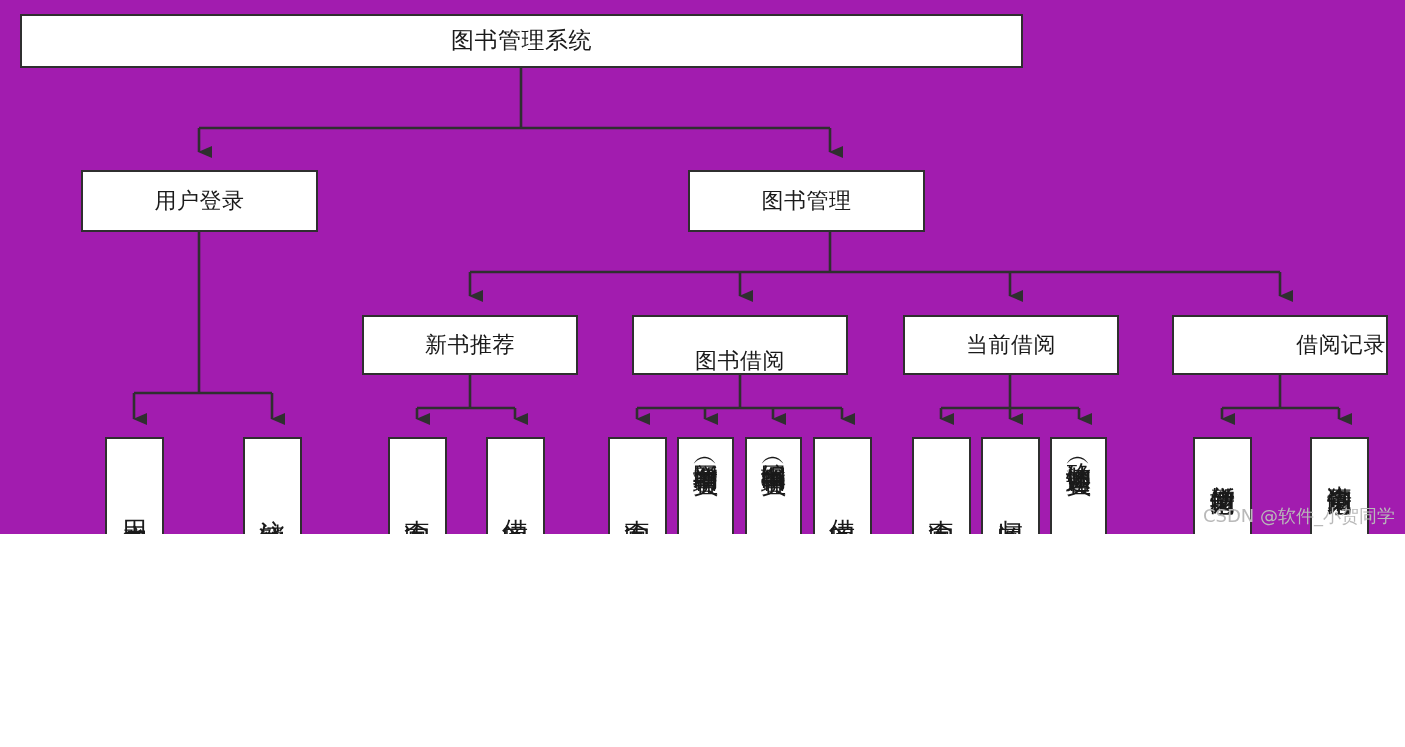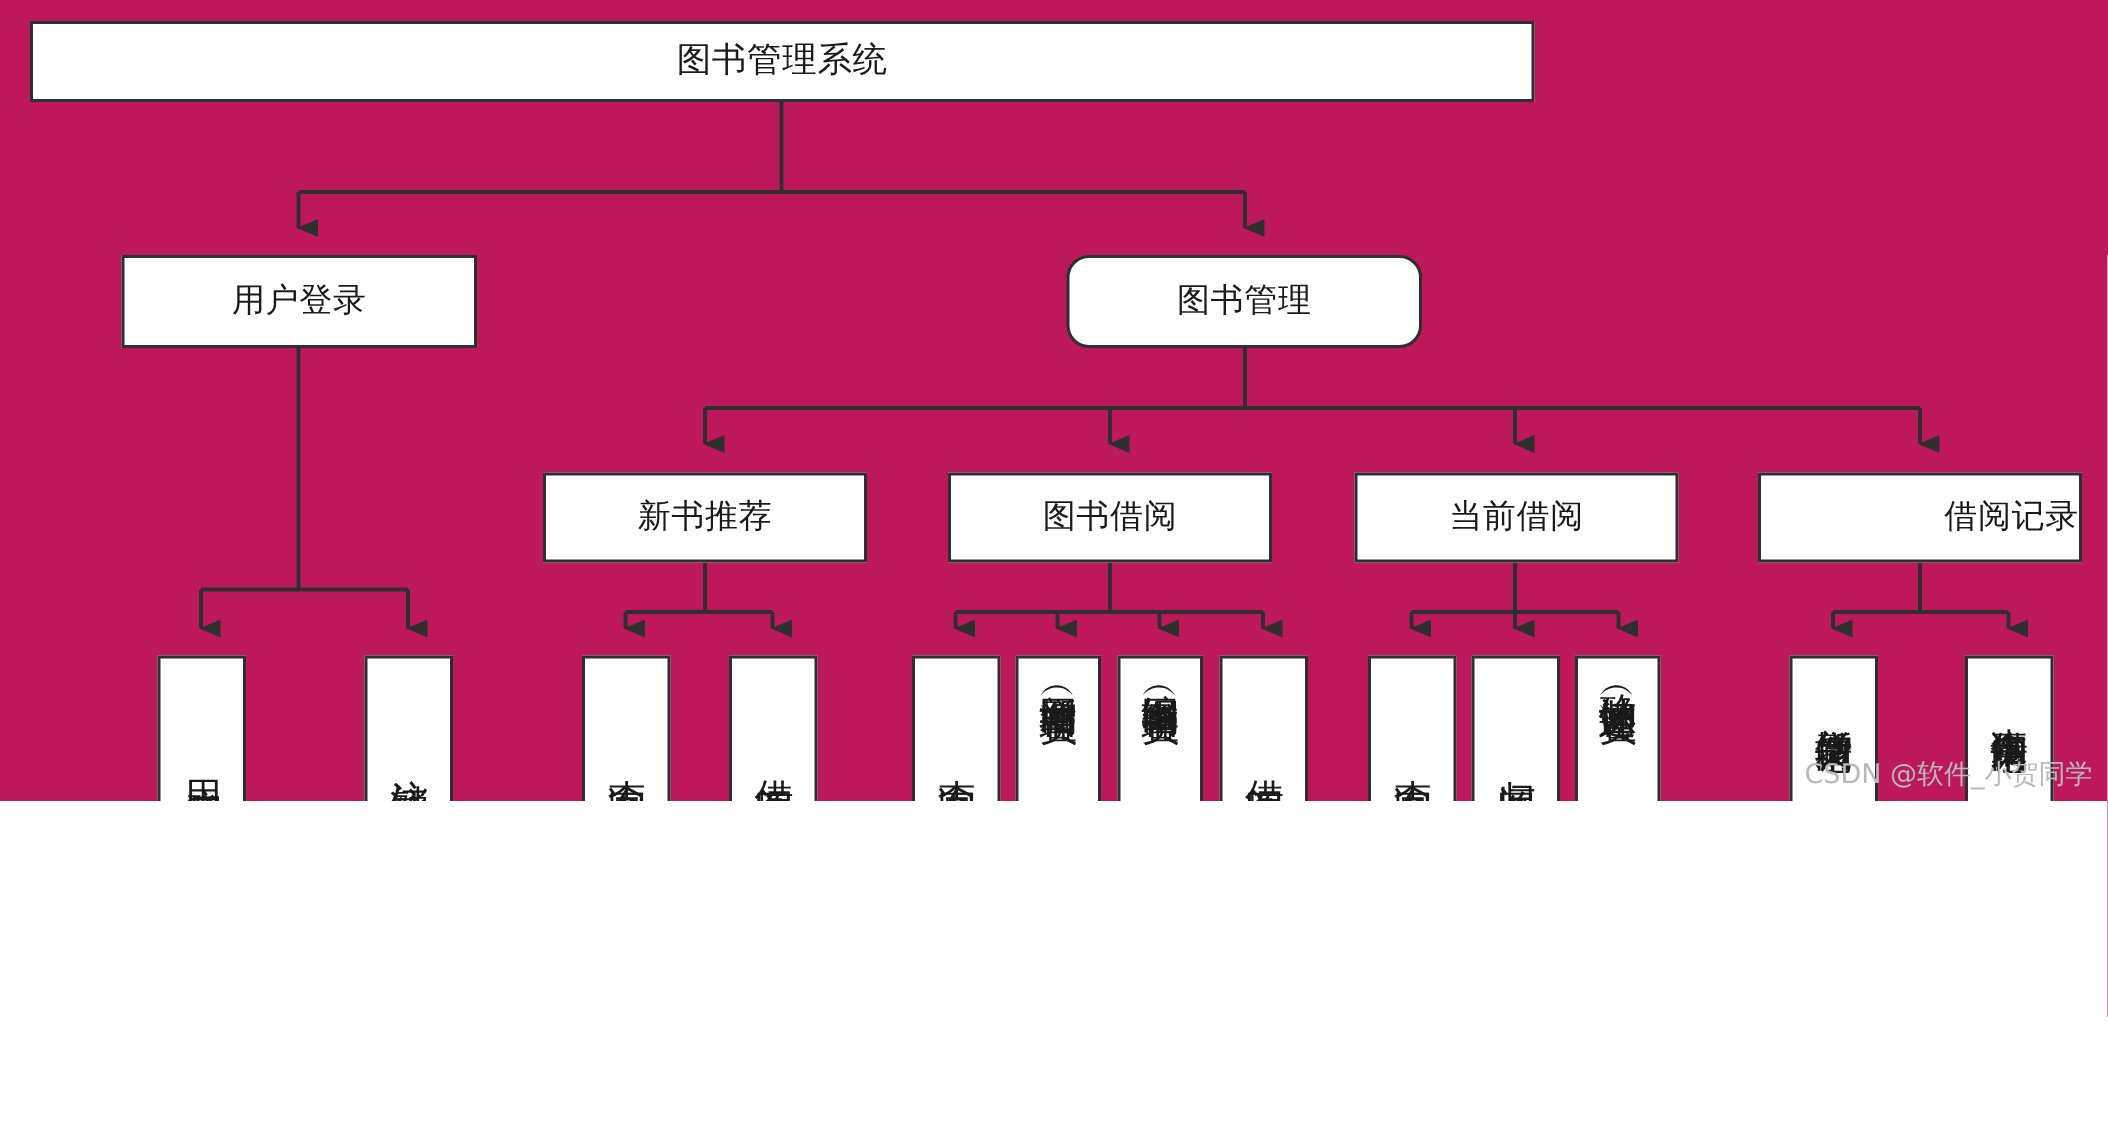--- a/index.html
+++ b/index.html
@@ -8,21 +8,21 @@
     padding: 0;
     background: #ffffff;
   }
   body {
     font-family: "DejaVu Sans", "Liberation Sans", sans-serif;
   }
   #canvas {
     position: relative;
     width: 1405px;
     height: 534px;
-    background: #be185d;
+    background: #a21caf;
     overflow: hidden;
   }
   svg#wires {
     position: absolute;
     left: 0;
     top: 0;
     width: 1405px;
     height: 747px;
     pointer-events: none;
   }
@@ -133,29 +133,29 @@
   </svg>
 
   <div class="node horiz root" style="left:20px; top:14px; width:1003px; height:54px;">
     <span class="label">图书管理系统</span>
   </div>
 
   <div class="node horiz" style="left:81px; top:170px; width:237px; height:62px;">
     <span class="label">用户登录</span>
   </div>
 
-  <div class="node horiz" style="left:711px; top:170px; width:237px; height:62px;border-radius:15px;">
+  <div class="node horiz" style="left:688px; top:170px; width:237px; height:62px;">
     <span class="label">图书管理</span>
   </div>
 
   <div class="node horiz" style="left:362px; top:315px; width:216px; height:60px;">
     <span class="label">新书推荐</span>
   </div>
 
-  <div class="node horiz" style="left:632px; top:315px; width:216px; height:60px;">
+  <div class="node horiz" style="left:632px; top:315px; width:216px; height:60px;align-items:flex-end;">
     <span class="label">图书借阅</span>
   </div>
 
   <div class="node horiz" style="left:903px; top:315px; width:216px; height:60px;">
     <span class="label">当前借阅</span>
   </div>
 
   <div class="node horiz" style="left:1172px; top:315px; width:216px; height:60px;justify-content:flex-end;">
     <span class="label">借阅记录</span>
   </div>

